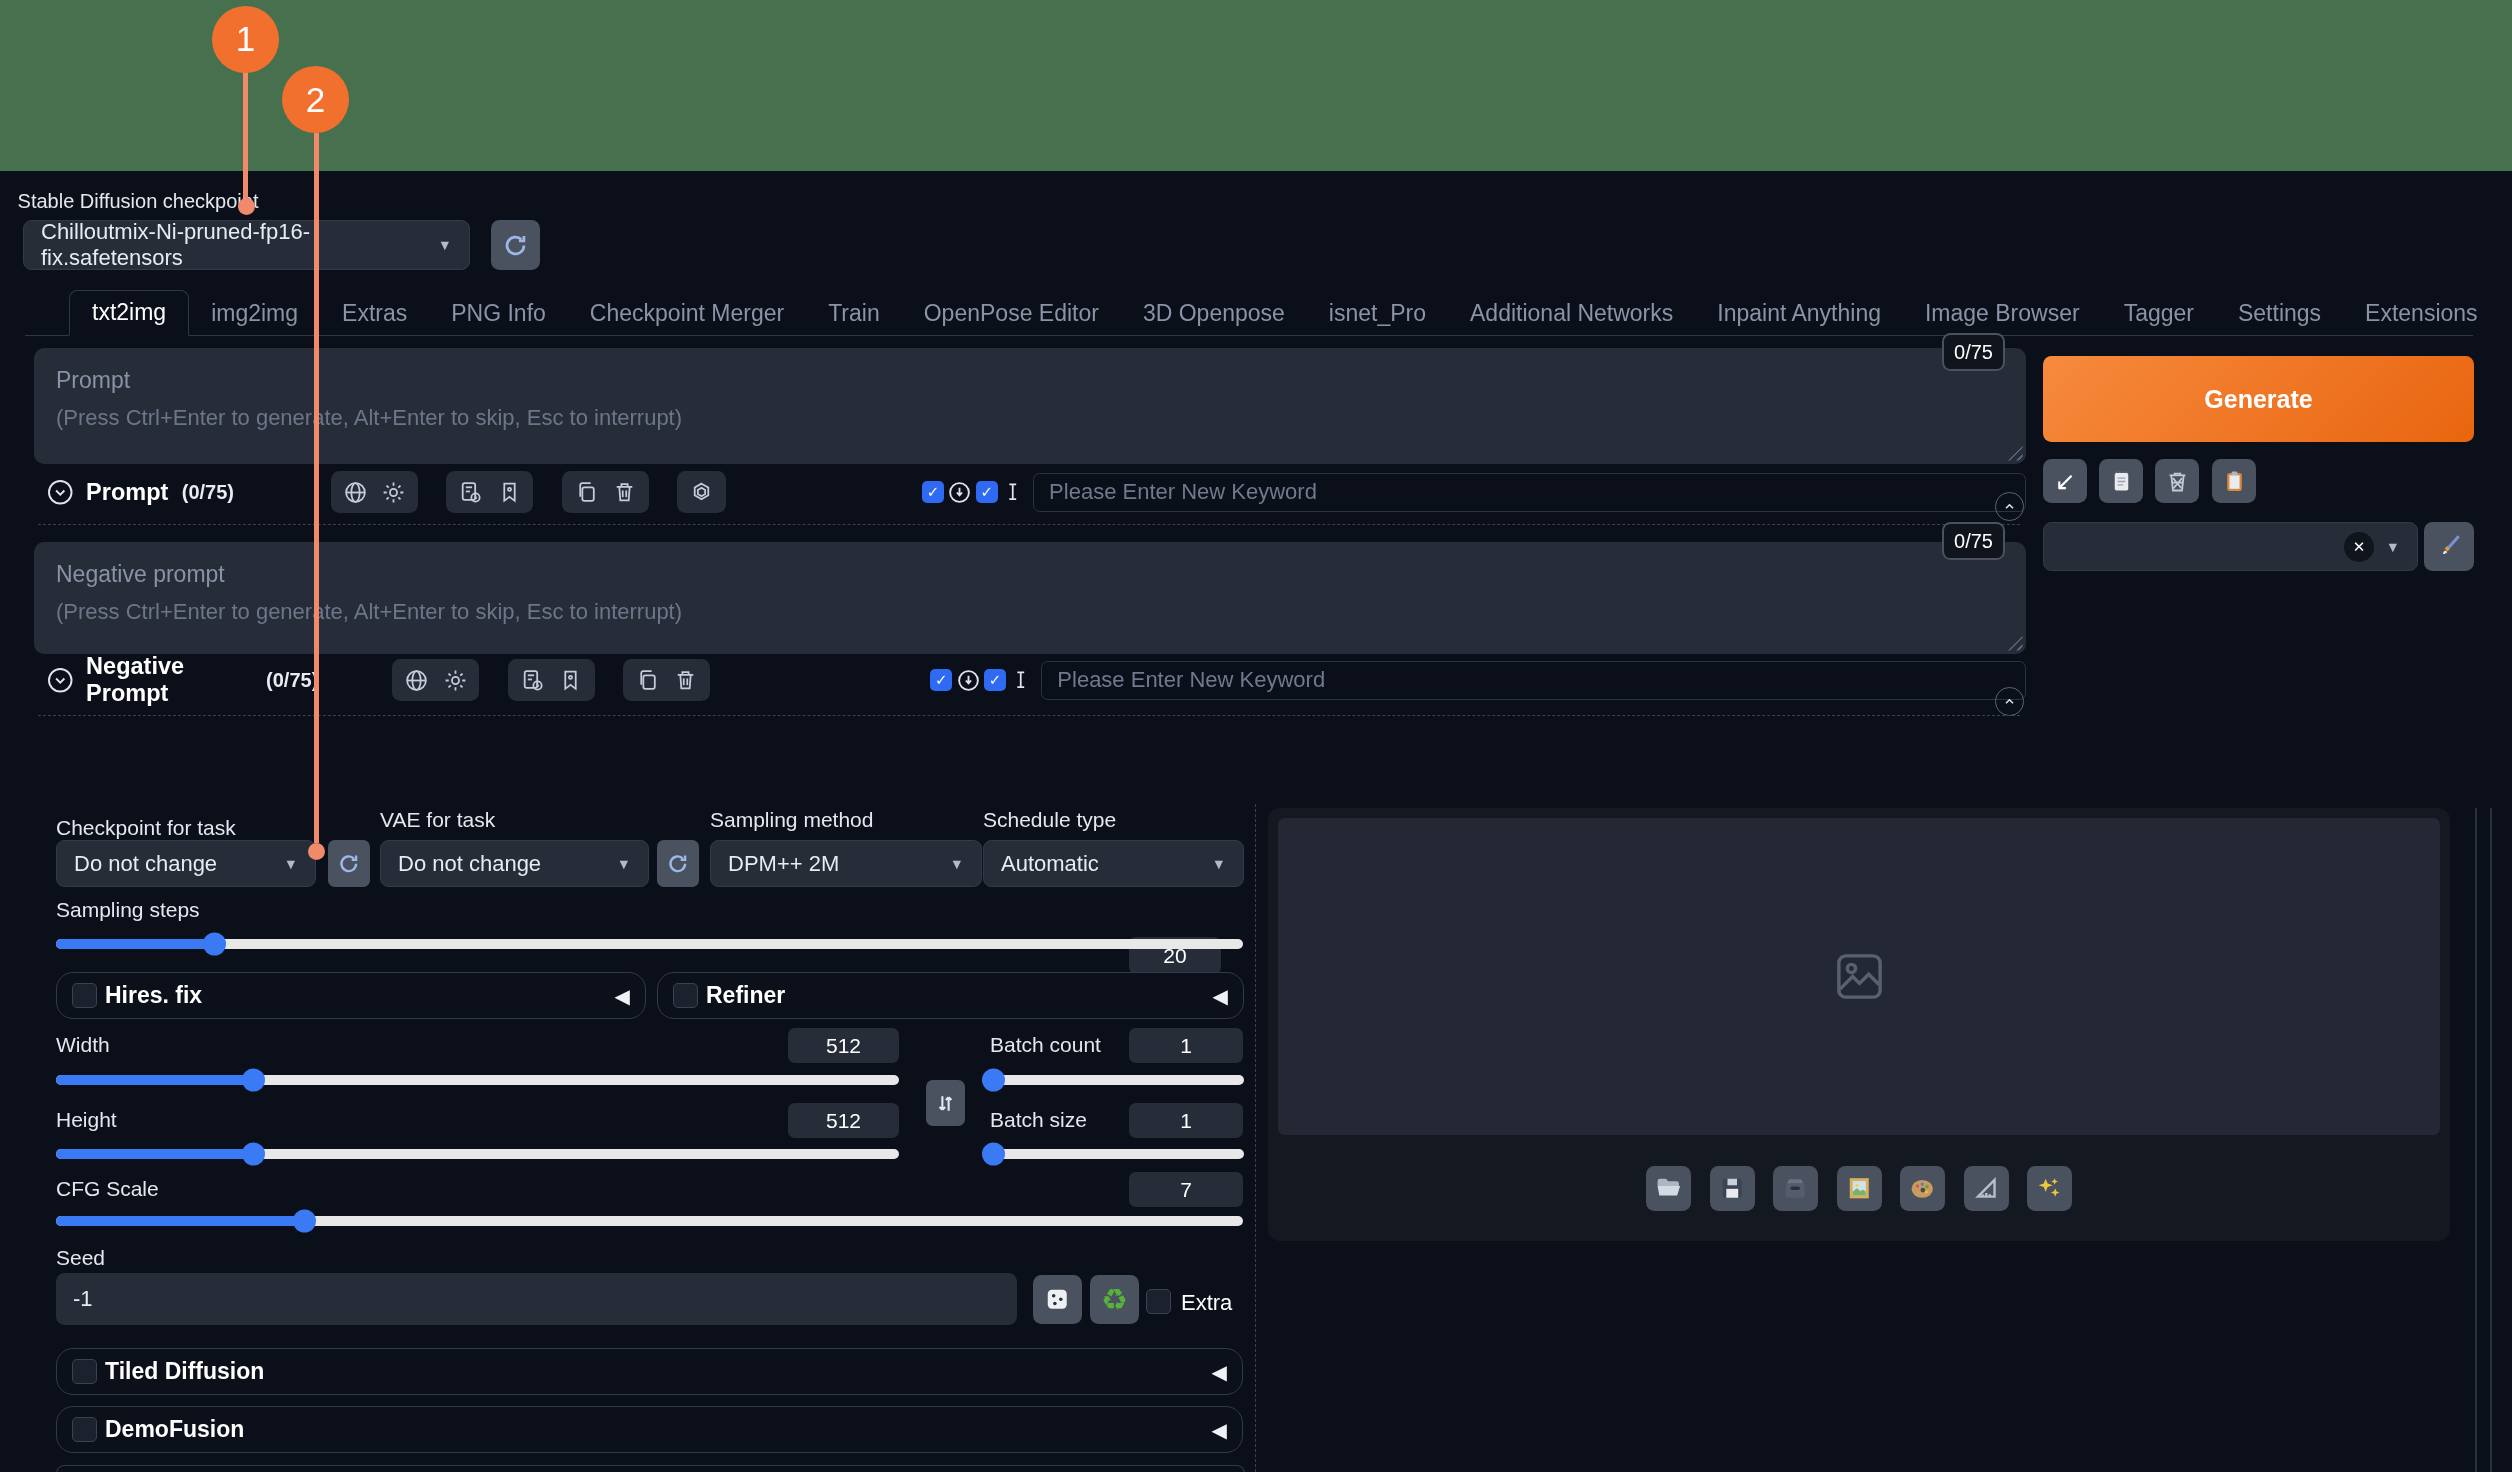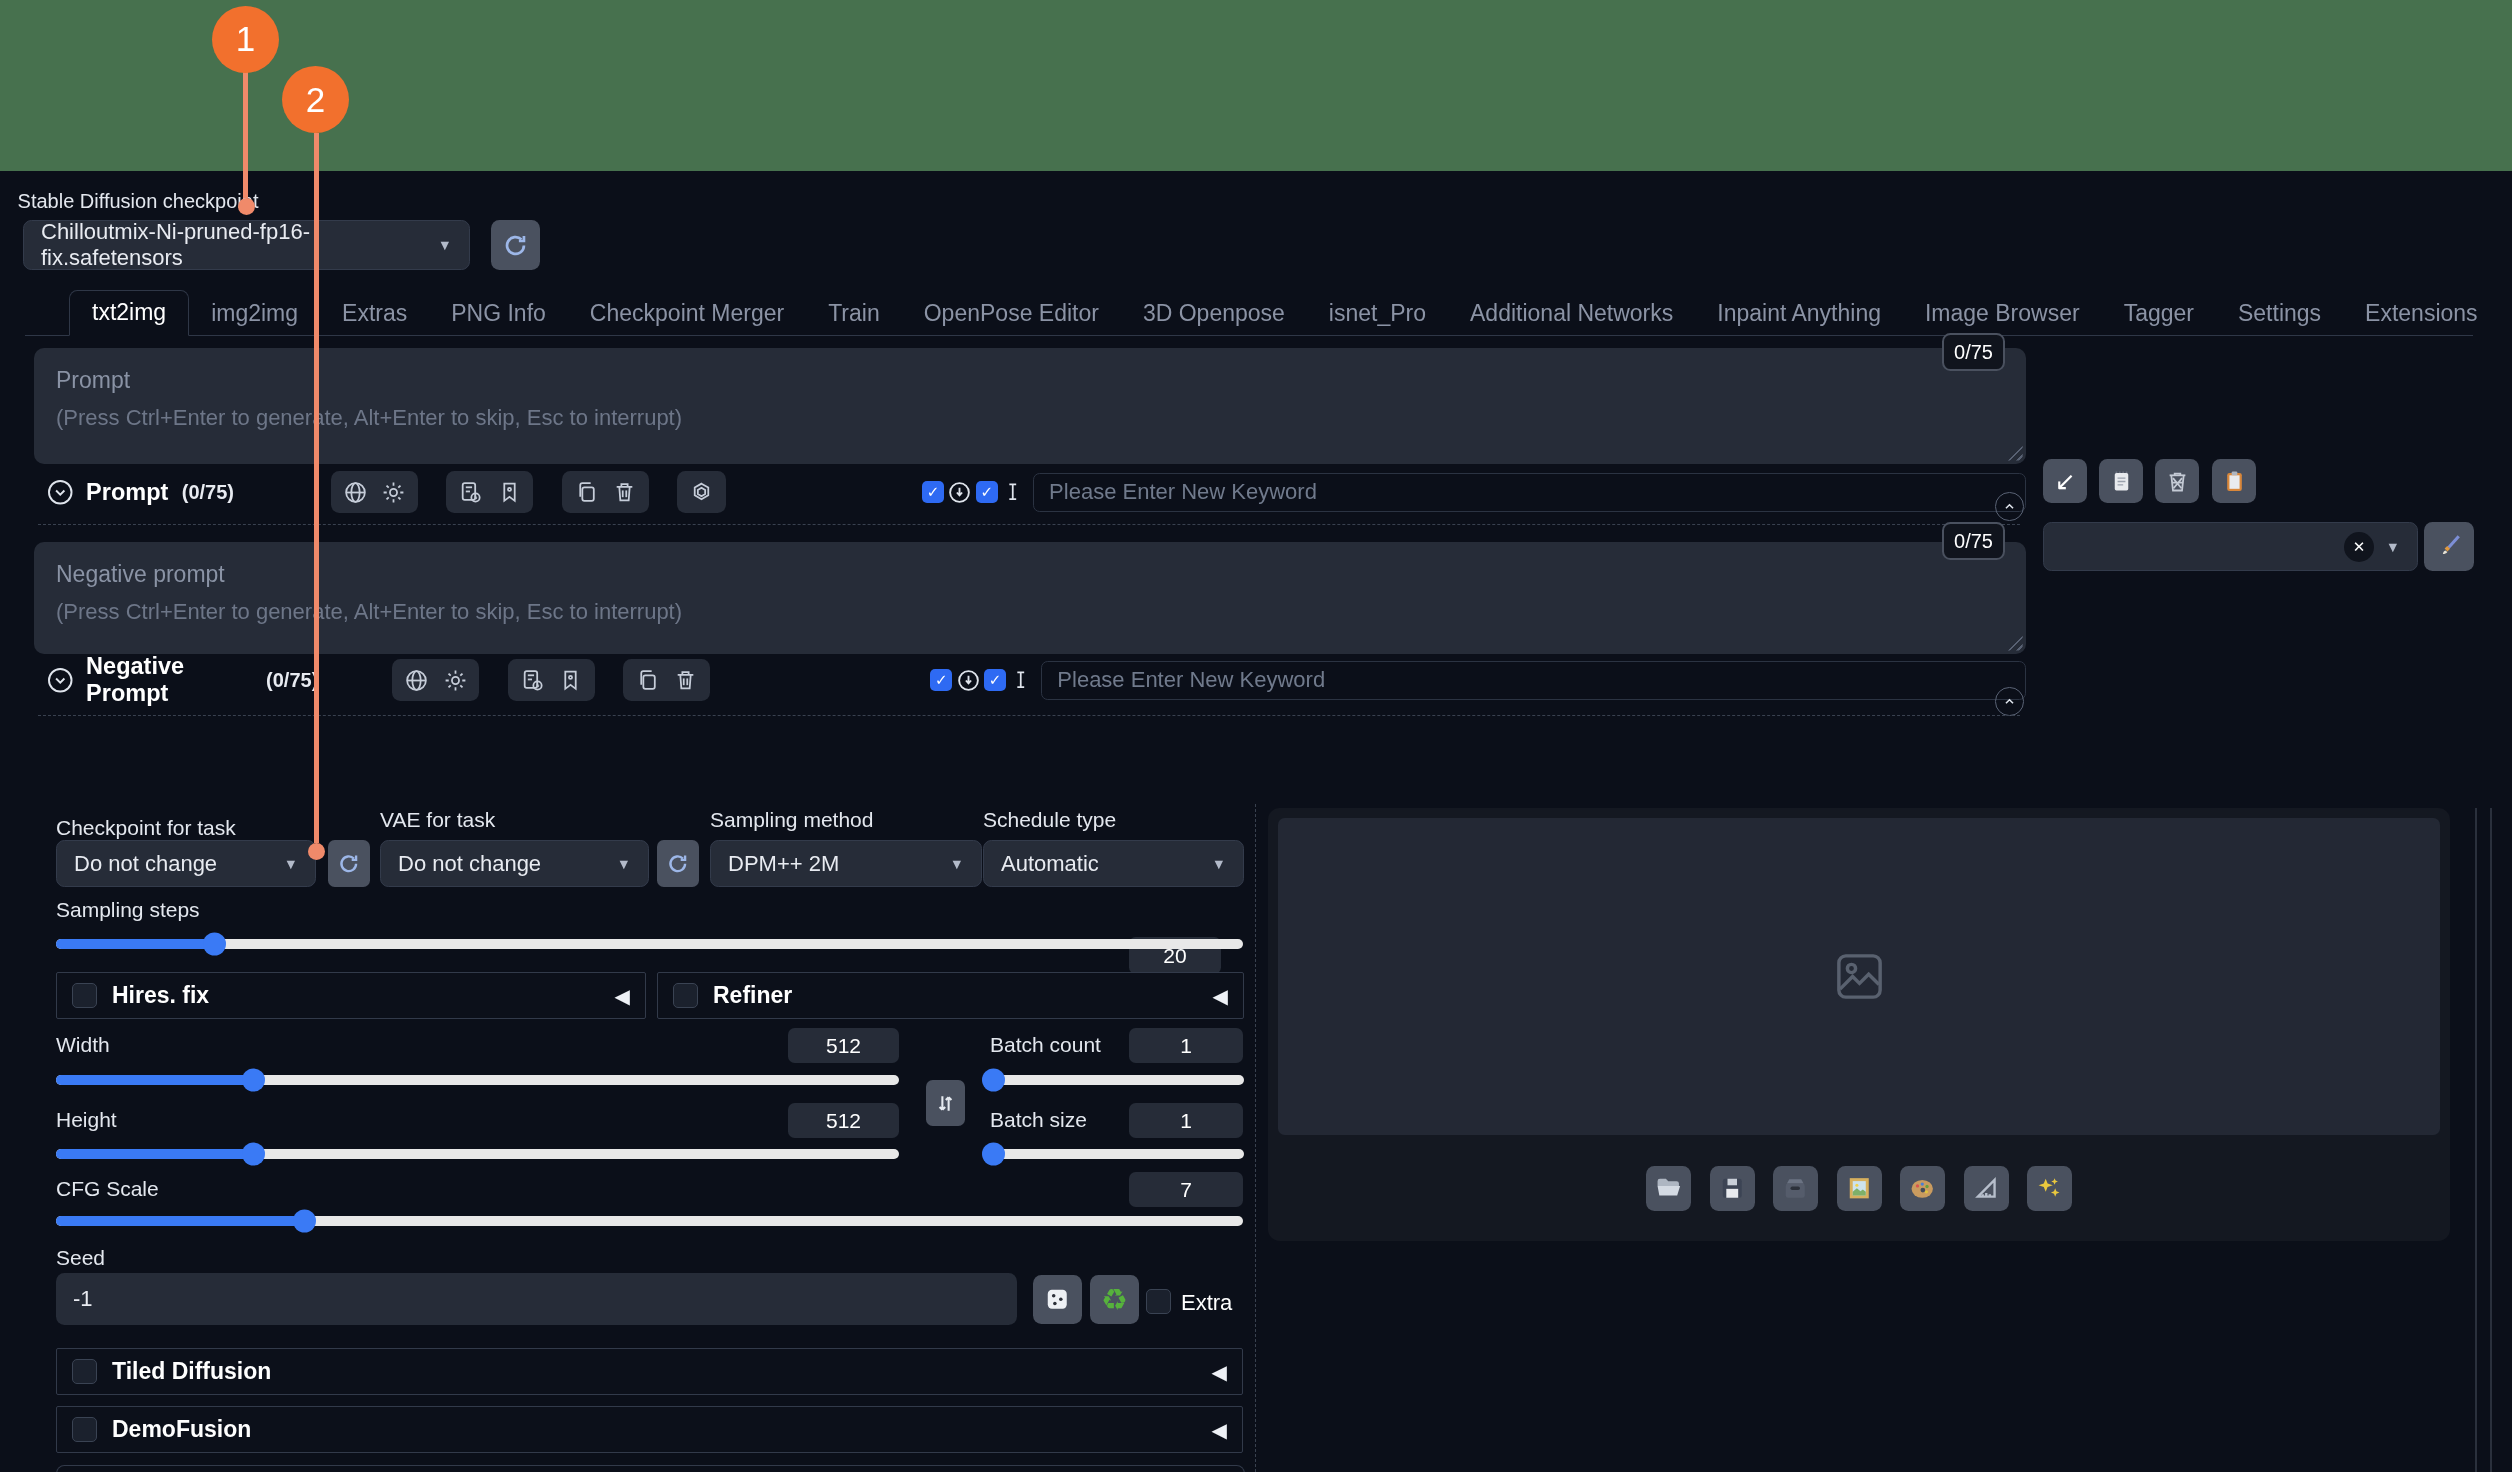--- a/index.html
+++ b/index.html
@@ -17,22 +17,22 @@
       padding:0 17px;color:#e8ebf1;font-size:22px;box-sizing:border-box;}
   .dd .caret{margin-left:auto;color:#b2bac9;font-size:14.3px;}
   .numbox{background:#262c38;border-radius:6.7px;color:#fff;font-size:21px;display:flex;
       align-items:center;justify-content:center;}
   .btn-gray{background:#4a515f;border-radius:8.4px;display:flex;align-items:center;justify-content:center;}
   .label{color:#e3e7ee;font-size:21px;}
   .slider{height:10px;background:#e8e8e8;border-radius:5px;}
   .slider .fill{position:relative;height:100%;background:#3a7af5;border-radius:5px 0 0 5px;}
   .slider .thumb{position:absolute;right:-11px;top:50%;transform:translateY(-50%);width:23px;height:23px;
       background:#3a7af5;border-radius:50%;}
-  .acc{border:0.8px solid #323a4a;border-radius:2px;display:flex;align-items:center;padding:0 15px;
-      gap:15px;box-sizing:border-box;background:#0c101a;}
+  .acc{border:0.8px solid #323a4a;border-radius:17px;display:flex;align-items:center;padding:0 15px;
+      gap:8px;box-sizing:border-box;background:#0c101a;}
   .acc .cb{width:23px;height:23px;background:#1b212d;border:0.8px solid #3a4353;border-radius:5px;flex:0 0 auto;}
   .acc .title{color:#fff;font-weight:bold;font-size:23px;}
   .acc .tri{margin-left:auto;color:#eef1f6;font-size:20px;}
   .cb-blue{width:22px;height:22px;background:#2e6af3;border-radius:5px;color:#fff;display:flex;
       align-items:center;justify-content:center;font-size:15px;flex:0 0 auto;}
   .txtarea{background:#262c38;border-radius:10px;box-sizing:border-box;padding:18.5px 22px;}
   .ph1{color:#8a93a5;font-size:23px;}
   .ph2{color:#6d7688;font-size:22px;margin-top:11.8px;}
   .resize-corner{position:absolute;right:3.4px;bottom:3.4px;width:15px;height:15px;
       background:repeating-linear-gradient(135deg,transparent 0 4.2px,#596274 4.2px 5.9px);
@@ -250,20 +250,25 @@
       </span>
     <input class="kw-input" style="margin-left: 8.4px; width: 1100px;" placeholder="Please Enter New Keyword">
   </div>
   <div class="abs collapse-circle" style="left:1995px;top:687px;">
     <svg class="ic" width="17" height="17" viewBox="0 0 24 24" fill="none" stroke="#dfe4ec" stroke-width="2.2">
         <path d="M7 14.5L12 9.5l5 5"></path>
       </svg>
   </div>
   <div class="abs dashline" style="left:38px;top:715px;width:1982px;"></div>
 
+  <div class="abs" style="left:2043px;top:356px;width:431px;height:86px;border-radius:8.4px;
+       background:linear-gradient(135deg,#f68a3d,#e9650f);display:flex;align-items:center;justify-content:center;
+       color:#fff;font-size:25px;font-weight:bold;">
+    <span>Generate</span>
+  </div>
   <div class="abs btn-gray" style="left:2043px;top:459px;width:44px;height:44px;color:#fff;font-size:25px;">
       <span>↙</span>
     </div>
   <div class="abs btn-gray" style="left:2099px;top:459px;width:44px;height:44px;">
     <svg class="ic" width="27" height="27" viewBox="0 0 24 24">
         <rect x="6" y="4.5" width="12" height="15.5" rx="1.5" fill="#e8eaee"></rect>
         <path d="M7.5 4.5V3M10.5 4.5V3M13.5 4.5V3M16.5 4.5V3" stroke="#6a7180" stroke-width="1.4"></path>
         <path d="M8.5 9h7M8.5 12h7M8.5 15h5" stroke="#9aa1ad" stroke-width="1.3"></path>
       </svg>
   </div>

